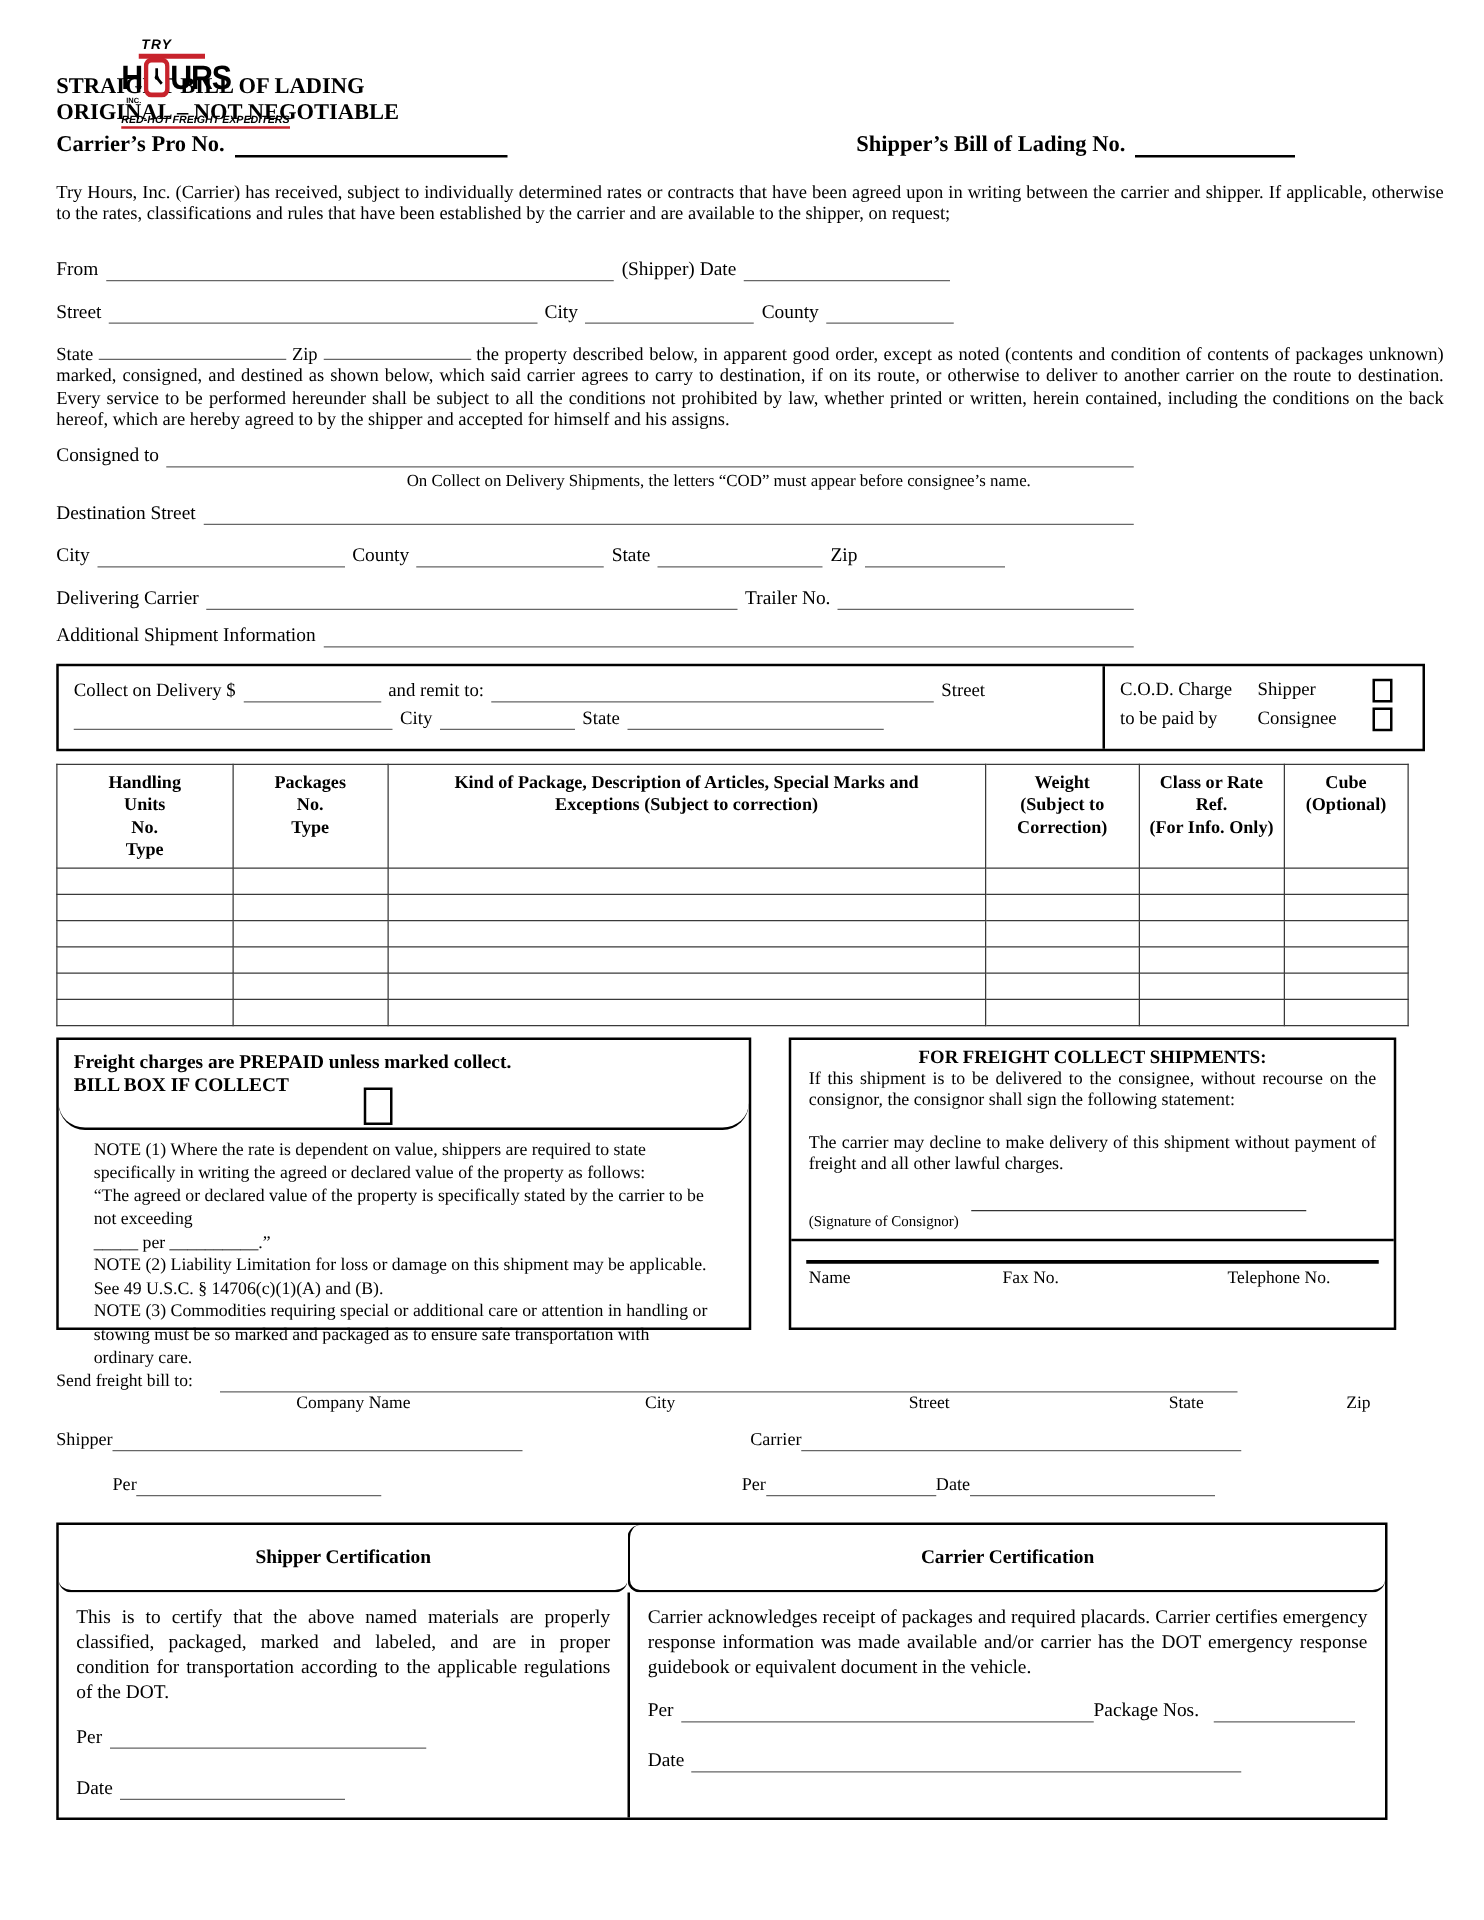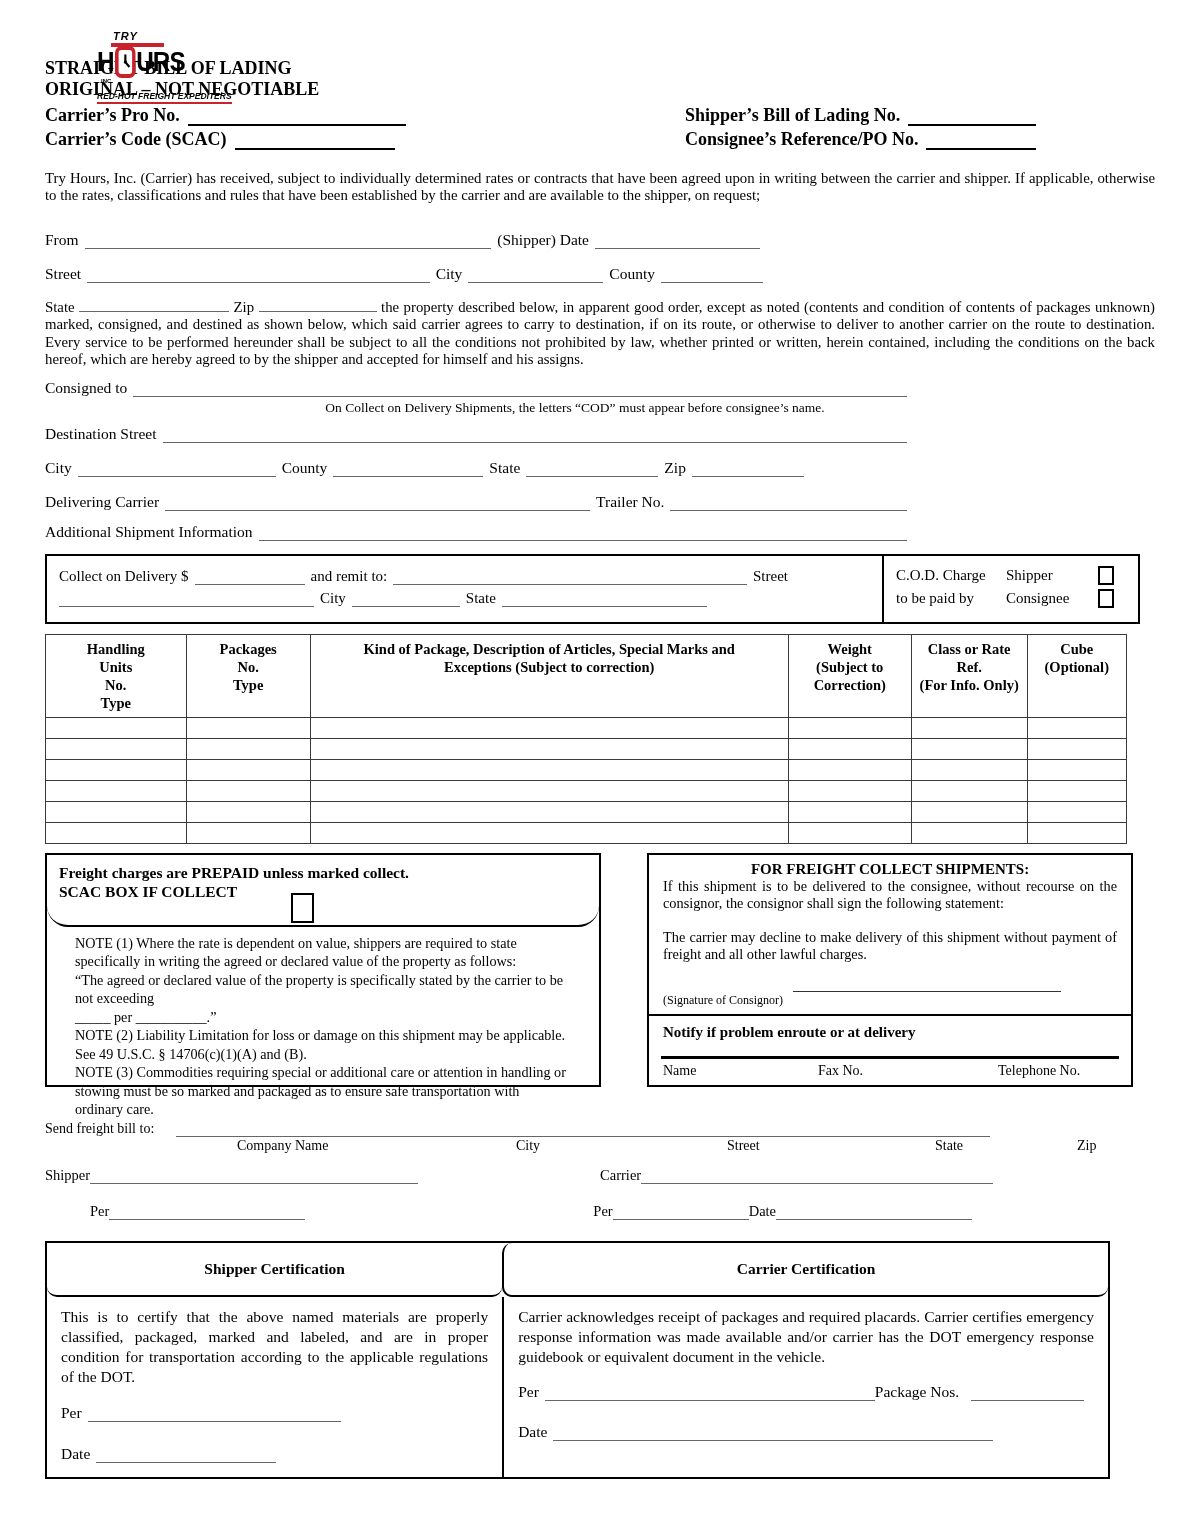--- a/index.html
+++ b/index.html
@@ -57,21 +57,21 @@
   table.goods td { height:21px; }
   .cw1{width:13%;} .cw2{width:11.5%;} .cw3{width:44.2%;} .cw4{width:11.4%;} .cw5{width:10.7%;} .cw6{width:9.2%;}
 
   
   .boxrow { margin-top:9px; display:flex; gap:30px; }
   .fbox { width:556px; border:2px solid #000; height:234px; }
   .fb-top { position:relative; height:72px; border-bottom:2px solid #000; padding:8px 12px;border-radius:21px; }
   .fb-top .b { font-weight:bold; font-size:15.5px; line-height:19px; }
   .fb-check { position:absolute; left:244px; top:38px; width:23px; height:30px; border:2px solid #000; background:#fff; }
   .fb-notes { padding:7px 28px; font-size:14.2px; line-height:18.5px; }
-  .cbox { width:486px; border:2px solid #000; height:234px; display:flex; flex-direction:column;margin-left:16px; }
+  .cbox { width:486px; border:2px solid #000; height:234px; display:flex; flex-direction:column; }
   .cb-top { padding:6px 14px 0; }
   .cb-title { text-align:center; font-weight:bold; font-size:15px; }
   .cb-para { font-size:14.3px; line-height:17.5px; text-align:justify; }
   .cb-para + .cb-para { margin-top:16px; }
   .sig-line { width:268px; border-bottom:1.5px solid #333; height:14px; margin:14px auto 0 130px; }
   .sig-cap { text-align:left; font-size:12px; margin:1px 0 6px 0; }
   .cb-divider { border-top:2px solid #000; }
   .cb-notify { font-weight:bold; font-size:15px; padding:8px 14px 0; }
   .cb-thick { border-top:3.5px solid #000; margin:15px 12px 0; }
   .cb-labels { display:flex; font-size:14px; padding:4px 14px; }
@@ -121,30 +121,20 @@
   </div>
 
   <div class="hdr-row">
     <div class="hdr-left">
       <span class="lbl">Carrier’s Pro No.</span>
       <span class="bl" style="width:218px; margin-left:8px;"></span>
     </div>
     <div class="hdr-right">
       <span class="lbl">Shipper’s Bill of Lading No.</span>
       <span class="bl" style="width:128px; margin-left:8px;"></span>
-    </div>
-  </div>
-  <div class="hdr-row" style="margin-top:3px;">
-    <div class="hdr-left">
-      <span class="lbl">Carrier’s Code (SCAC)</span>
-      <span class="bl" style="width:160px; margin-left:8px;"></span>
-    </div>
-    <div class="hdr-right">
-      <span class="lbl">Consignee’s Reference/PO No.</span>
-      <span class="bl" style="width:110px; margin-left:8px;"></span>
     </div>
   </div>
 
   <p class="intro">Try Hours, Inc. (Carrier) has received, subject to individually determined rates or contracts that have been agreed upon in writing between the carrier and shipper.  If applicable, otherwise to the rates, classifications and rules that have been established by the carrier and are available to the shipper, on request;</p>
 
   <div class="frow" style="margin-top:27px; width:715px;">
     <span class="lbl">From</span>
     <span class="gl grow"></span>
     <span class="lbl2">(Shipper) Date</span>
     <span class="gl" style="width:165px;"></span>
@@ -311,42 +301,41 @@
           <td></td>
           <td></td>
         </tr>
       </tbody>
   </table>
 
   <div class="boxrow">
     <div class="fbox">
       <div class="fb-top">
         <div class="b">Freight charges are PREPAID unless marked collect.</div>
-        <div class="b">SCAC BOX IF COLLECT</div>
+        <div class="b">BILL BOX IF COLLECT</div>
         <span class="fb-check"></span>
       </div>
       <div class="fb-notes">
         <div>NOTE (1) Where the rate is dependent on value, shippers are required to state specifically in writing the agreed or declared value of the property as follows:</div>
         <div>“The agreed or declared value of the property is specifically stated by the carrier to be not exceeding</div>
         <div>_____ per __________.”</div>
         <div>NOTE (2) Liability Limitation for loss or damage on this shipment may be applicable.  See 49 U.S.C. § 14706(c)(1)(A) and (B).</div>
         <div>NOTE (3) Commodities requiring special or additional care or attention in handling or stowing must be so marked and packaged as to ensure safe transportation with ordinary care.</div>
       </div>
     </div>
 
     <div class="cbox">
       <div class="cb-top">
         <div class="cb-title">FOR FREIGHT COLLECT SHIPMENTS:</div>
         <p class="cb-para">If this shipment is to be delivered to the consignee, without recourse on the consignor, the consignor shall sign the following statement:</p>
         <p class="cb-para">The carrier may decline to make delivery of this shipment without payment of freight and all other lawful charges.</p>
         <div class="sig-line"></div>
         <div class="sig-cap">(Signature of Consignor)</div>
       </div>
       <div class="cb-divider"></div>
-      <div class="cb-notify">Notify if problem enroute or at delivery</div>
       <div class="cb-thick"></div>
       <div class="cb-labels">
         <span class="n1">Name</span>
         <span class="n2">Fax No.</span>
         <span>Telephone No.</span>
       </div>
     </div>
   </div>
 
   <div class="billing">

